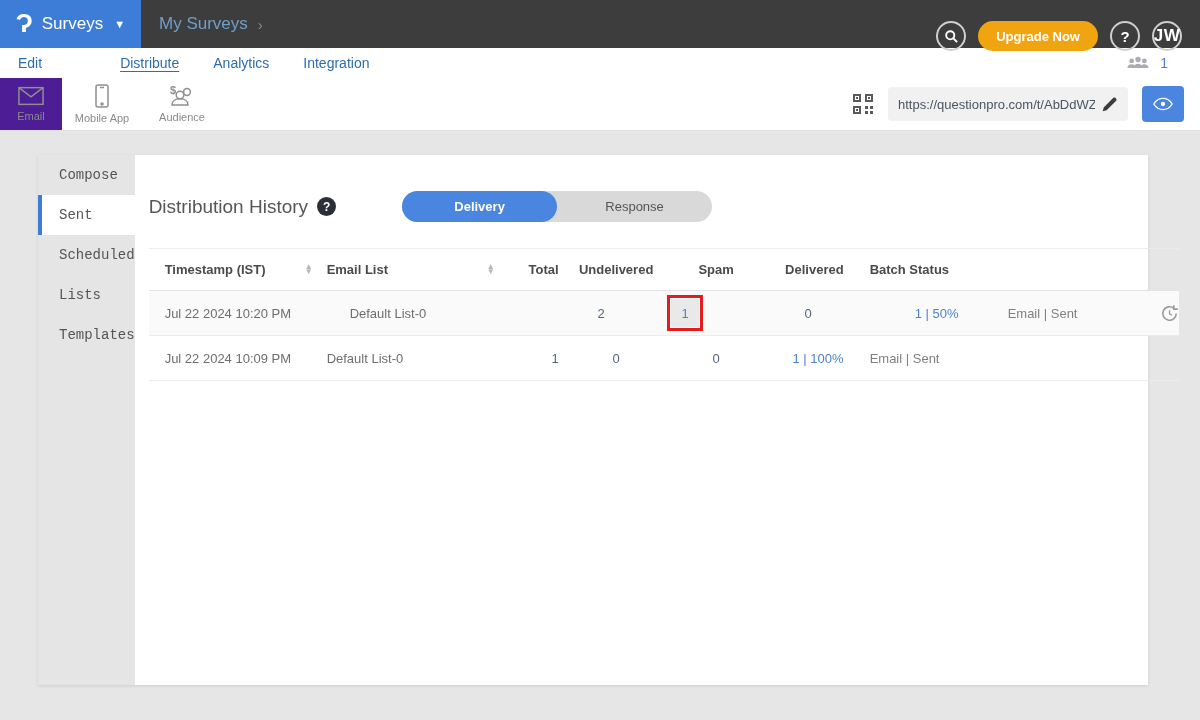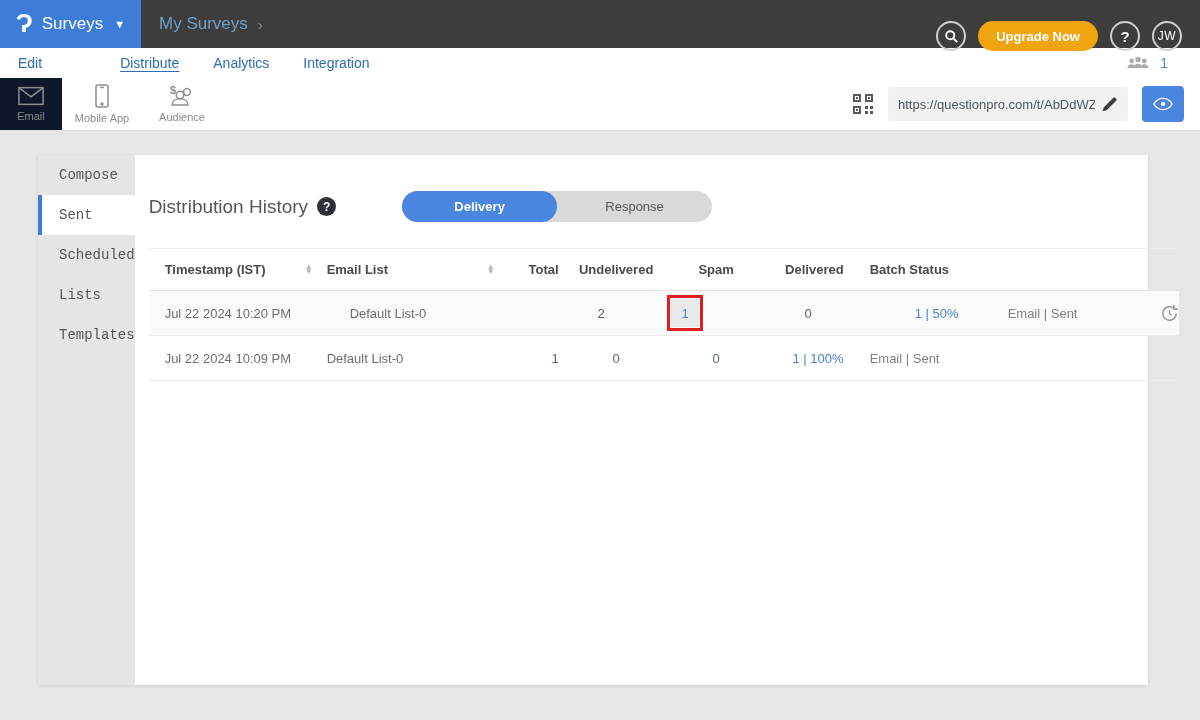--- a/index.html
+++ b/index.html
@@ -12,36 +12,36 @@
   .logo-product { color:#fff; font-size:17px; }
   .logo-caret { color:#fff; font-size:11px; margin-left:2px; }
   .dark-bar { flex:1; background:#3d3d3d; display:flex; align-items:center; padding:0 18px; }
   .breadcrumb { display:flex; align-items:center; gap:10px; font-size:17px; }
   .crumb-parent { color:#6f9ec9; cursor:pointer; }
   .crumb-sep { color:#8a8a8a; font-size:15px; }
   .crumb-current { color:#f2f2f2; }
   .header-right { margin-left:auto; display:flex; align-items:center; gap:12px;margin-top:24px; }
   .hdr-circle { width:30px; height:30px; border-radius:50%; border:2px solid #cfcfcf; display:flex; align-items:center; justify-content:center; color:#fff; cursor:pointer; }
   .hdr-circle.q { font-size:15px; font-weight:bold; }
-  .hdr-circle.avatar { font-size:12px; font-weight:normal; letter-spacing:.5px; }
+  .hdr-circle.avatar { font-size:17px; font-weight:bold; letter-spacing:.5px; }
   .upgrade-btn { background:#f0a410; color:#fff; border:none; border-radius:16px; height:30px; padding:0 18px; font-size:13px; font-weight:bold; font-family:inherit; cursor:pointer; }
 
   
   .tab-bar { height:30px; background:#fff; display:flex; align-items:center; padding:0 18px; }
   .tabs { display:flex; gap:34px; }
   .tab { font-size:14px; color:#2d6caf; cursor:pointer; }
   .tab.active { text-decoration:underline; text-underline-offset:3px;margin-left:44px; }
   .tabbar-right { margin-left:auto; display:flex; align-items:center; gap:10px; padding-right:14px; }
   .members-count { color:#4d82d2; font-size:14px; }
 
   
   .toolbar { height:53px; background:#fff; border-bottom:1px solid #e0e0e0; display:flex; align-items:stretch; }
   .channel { width:62px; display:flex; flex-direction:column; align-items:center; justify-content:center; gap:4px; cursor:pointer; }
   .channel.wide { width:80px; }
-  .channel.selected { background:#0f172a; }
+  .channel.selected { background:#4c1d95; }
   .channel-label { font-size:11px; color:#8a8a8a; }
   .toolbar-right { margin-left:auto; display:flex; align-items:center; gap:14px; padding-right:16px; }
   .url-pill { width:240px; height:34px; background:#f1f1f1; border-radius:4px; display:flex; align-items:center; padding:0 10px; gap:6px; }
   .url-text { font-size:13px; color:#4a5560; white-space:nowrap; overflow:hidden; flex:1; cursor:text; }
   .eye-btn { width:42px; height:36px; background:#4a86e0; border:none; border-radius:4px; display:flex; align-items:center; justify-content:center; cursor:pointer; }
 
   
   .page { position:relative; height:589px; }
   .card { position:absolute; left:38px; top:24px; width:1110px; height:530px; background:#fff; box-shadow:0 1px 3px rgba(0,0,0,.10); display:flex; }
   .side-nav { width:142px; background:#e5e5e5;font-family:Liberation Mono, monospace; }

